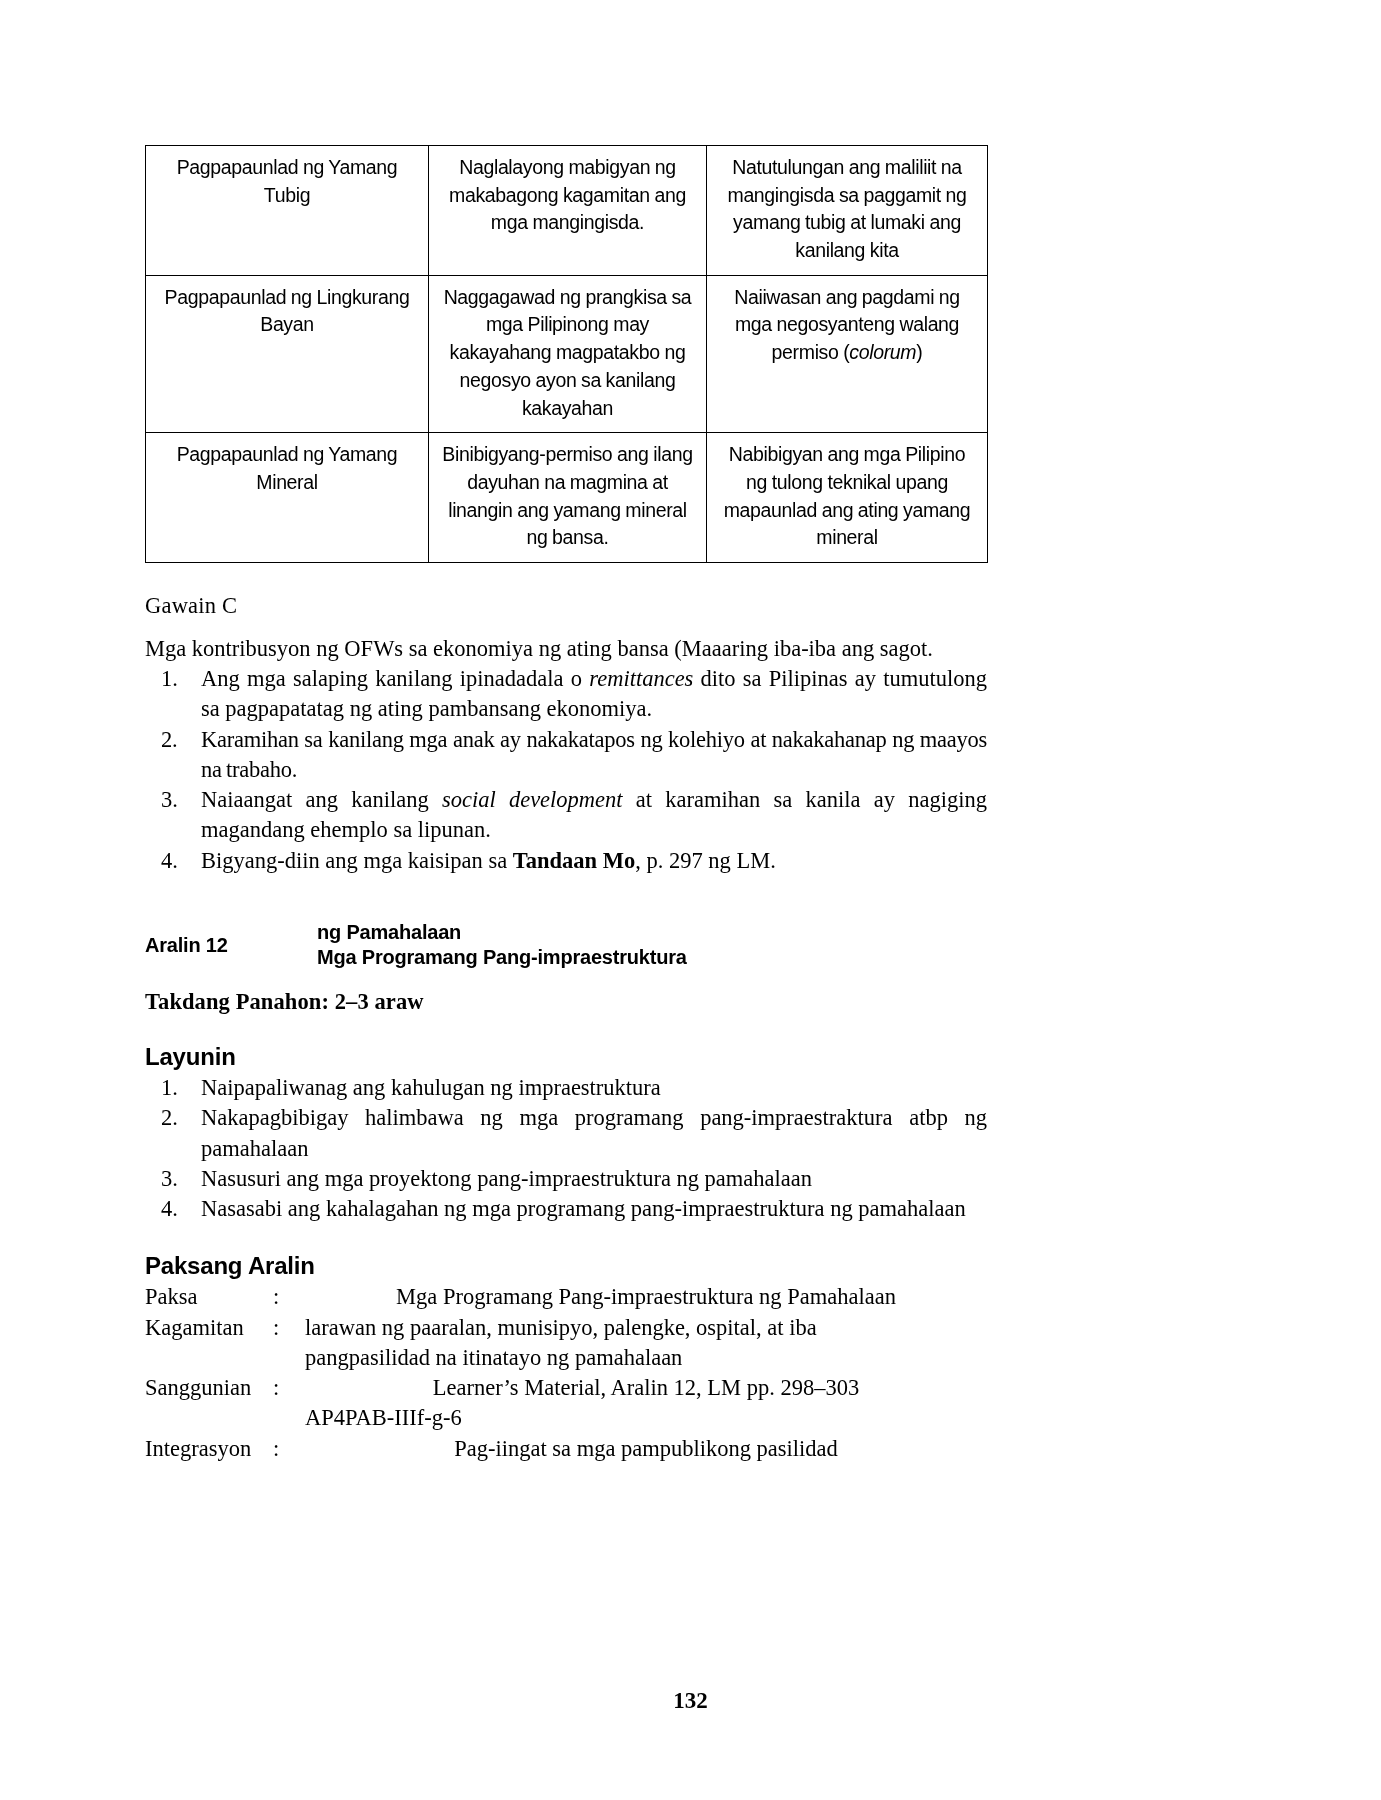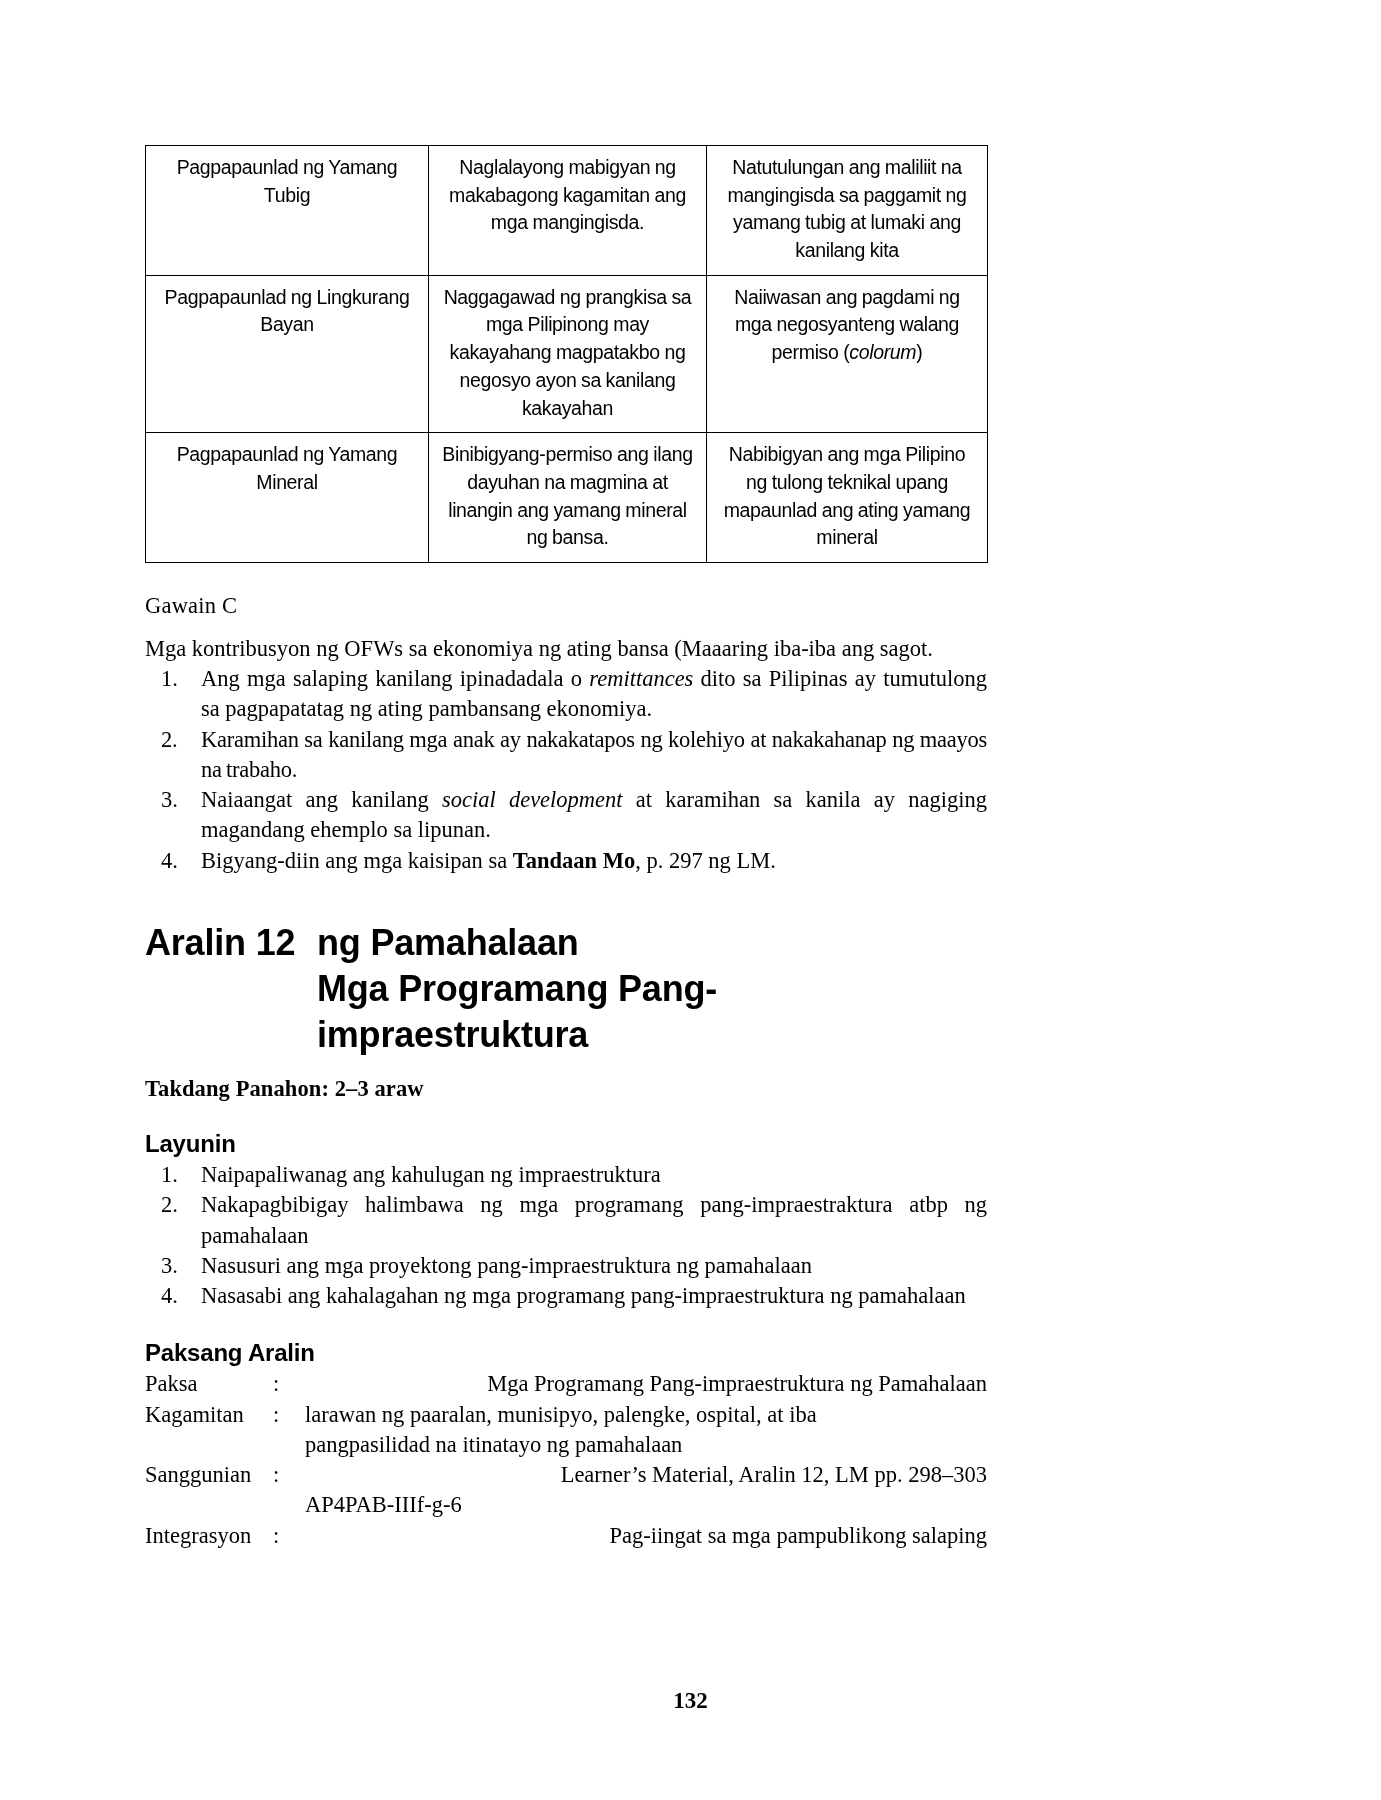--- a/index.html
+++ b/index.html
@@ -91,25 +91,25 @@
   ol.numlist > li i { font-style: italic; }
   ol.numlist > li b { font-weight: bold; }
 
   li.tight { letter-spacing: -0.25px; word-spacing: -1.2px; }
 
   
   .aralin-block {
     margin-top: 44px;
     font-family: "Liberation Sans", "DejaVu Sans", sans-serif;
     font-weight: bold;
-    font-size: 36px;
+    font-size: 20px;
     line-height: 1.28;
     letter-spacing: -0.2px;
     display: flex;
-    align-items: flex-start;
+    align-items: center;
   }
   .aralin-label {
     width: 172px;
     flex: 0 0 172px;
   }
   .aralin-title {
     flex: 1 1 auto;
   }
 
   .takdang {
@@ -143,21 +143,21 @@
     width: 128px;
   }
   .field-colon {
     flex: 0 0 32px;
     width: 32px;
   }
   .field-value {
     flex: 1 1 auto;
     text-align: justify;
   }
-  .field-value.nojust { text-align: right; }
+  .field-value.nojust { text-align: center; }
   .field-cont {
     margin-left: 160px;
   }
 
   
   .pageno {
     position: absolute;
     left: 0;
     top: 1688px;
     width: 1381px;
@@ -261,20 +261,20 @@
       <div class="field-row">
         <div class="field-label">Sanggunian</div>
         <div class="field-colon">:</div>
         <div class="field-value nojust">Learner’s Material, Aralin 12, LM pp. 298–303</div>
       </div>
       <div class="field-cont">AP4PAB-IIIf-g-6</div>
 
       <div class="field-row">
         <div class="field-label">Integrasyon</div>
         <div class="field-colon">:</div>
-        <div class="field-value nojust">Pag-iingat sa mga pampublikong salaping</div>
+        <div class="field-value nojust">Pag-iingat sa mga pampublikong pasilidad</div>
       </div>
 
     </div>
   </div>
 
   <div class="pageno">132</div>
 </div>
 
 </body></html>

